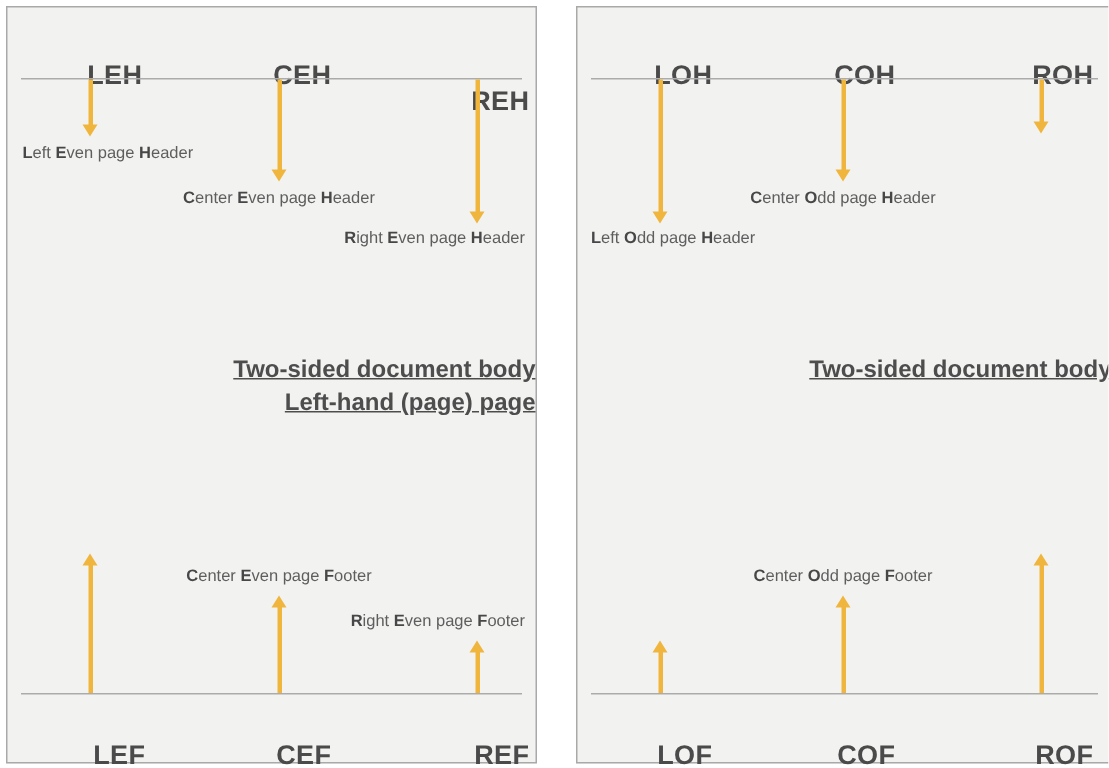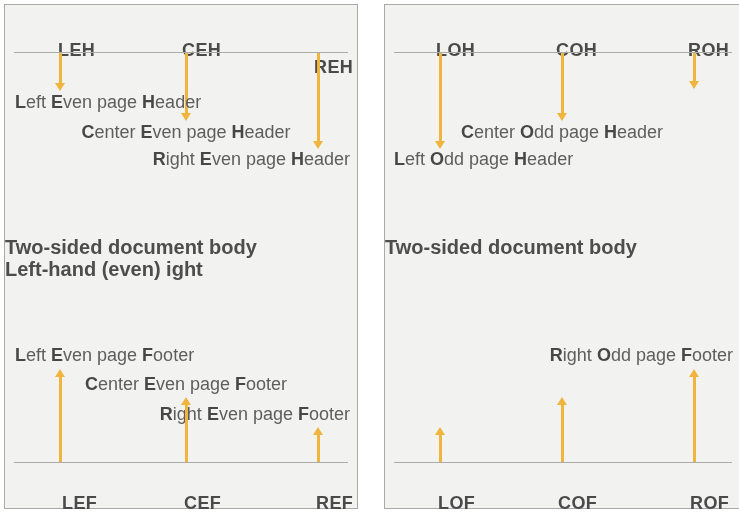--- a/index.html
+++ b/index.html
@@ -16,29 +16,29 @@
 
   .acro {
     position:absolute; width:70px; margin-left:-35px; text-align:right;
     font-size:18px; font-weight:700; color:#4A4A4A; letter-spacing:0.3px;
     white-space:nowrap;
     margin-top:16px;
   }
   .hline { position:absolute; left:9px; right:9px; height:1px; background:#ABABAB; }
 
   .desc {
-    position:absolute; font-size:18px; color:#5E5E5E; white-space:nowrap;
+    position:absolute; font-size:11px; color:#5E5E5E; white-space:nowrap;
     line-height:15px;
   }
   .desc b { font-weight:700; color:#474747; }
   .desc.centered { transform:translateX(-50%); }
 
   .body-text {
-    position:absolute; left:0; right:0; text-align:left;
-    font-size:20px; font-weight:700; color:#4D4D4D; line-height:22px;
+    position:absolute; left:0; right:0; text-align:right;
+    font-size:16px; font-weight:700; color:#4D4D4D; line-height:22px;text-decoration:underline;
   }
 
   .arrow { position:absolute; width:11px; }
   .arrow .stem { position:absolute; left:4px; width:3px; background:#F0B53C; }
   .arrow.down .stem { top:0; height:calc(100% - 6px); }
   .arrow.up   .stem { bottom:0; height:calc(100% - 6px); }
   .arrow .head {
     position:absolute; left:0; width:0; height:0;
     border-left:5.5px solid transparent; border-right:5.5px solid transparent;
   }
@@ -76,26 +76,23 @@
     </div>
     <div class="desc centered" style="left:181px; top:120px">
       <b>C</b><span>enter </span><b>E</b><span>ven page </span><b>H</b><span>eader</span>
     </div>
     <div class="desc" style="right:7px; top:147px">
       <b>R</b><span>ight </span><b>E</b><span>ven page </span><b>H</b><span>eader</span>
     </div>
 
     <div class="body-text" style="top:231px">
       <div>Two-sided document body</div>
-      <div>Left-hand (even) ight</div>
+      <div>Left-hand (page) page</div>
     </div>
 
-    <div class="desc" style="left:10px; top:343px">
-      <b>L</b><span>eft </span><b>E</b><span>ven page </span><b>F</b><span>ooter</span>
-    </div>
     <div class="desc" style="right:7px; top:402px">
       <b>R</b><span>ight </span><b>E</b><span>ven page </span><b>F</b><span>ooter</span>
     </div>
     <div class="desc centered" style="left:181px; top:372px">
       <b>C</b><span>enter </span><b>E</b><span>ven page </span><b>F</b><span>ooter</span>
     </div>
 
     <div class="arrow up" style="left:50px;  top:364px; height:93px">
         <div class="stem"></div>
         <div class="head"></div>
@@ -141,22 +138,22 @@
       <b>C</b><span>enter </span><b>O</b><span>dd page </span><b>H</b><span>eader</span>
     </div>
     <div class="desc" style="left:9px; top:147px">
       <b>L</b><span>eft </span><b>O</b><span>dd page </span><b>H</b><span>eader</span>
     </div>
 
     <div class="body-text" style="top:231px">
       <div>Two-sided document body</div>
     </div>
 
-    <div class="desc" style="right:8px; top:343px">
-      <b>R</b><span>ight </span><b>O</b><span>dd page </span><b>F</b><span>ooter</span>
+    <div class="desc centered" style="left:177px; top:372px">
+      <b>C</b><span>enter </span><b>O</b><span>dd page </span><b>F</b><span>ooter</span>
     </div>
 
     <div class="arrow up" style="left:50px;  top:422px; height:35px">
         <div class="stem"></div>
         <div class="head"></div>
       </div>
     <div class="arrow up" style="left:172px; top:392px; height:65px">
         <div class="stem"></div>
         <div class="head"></div>
       </div>

